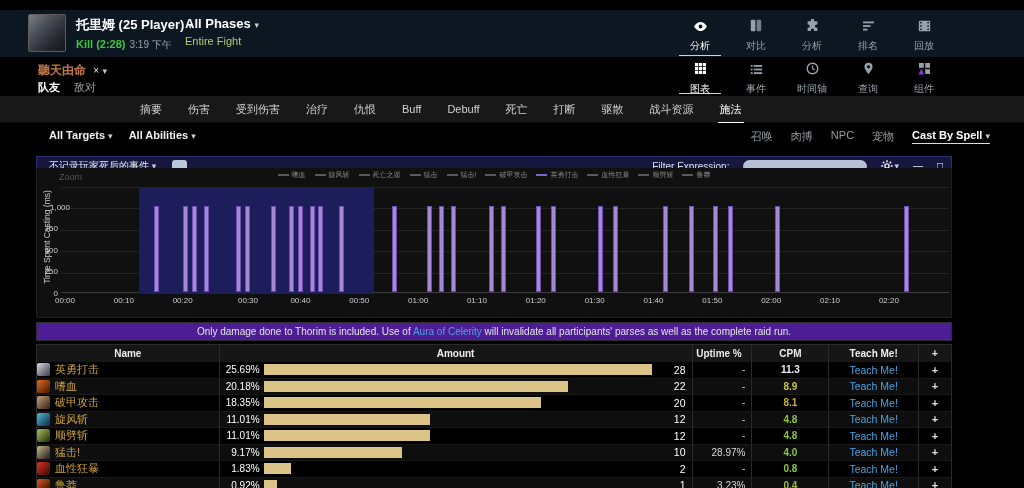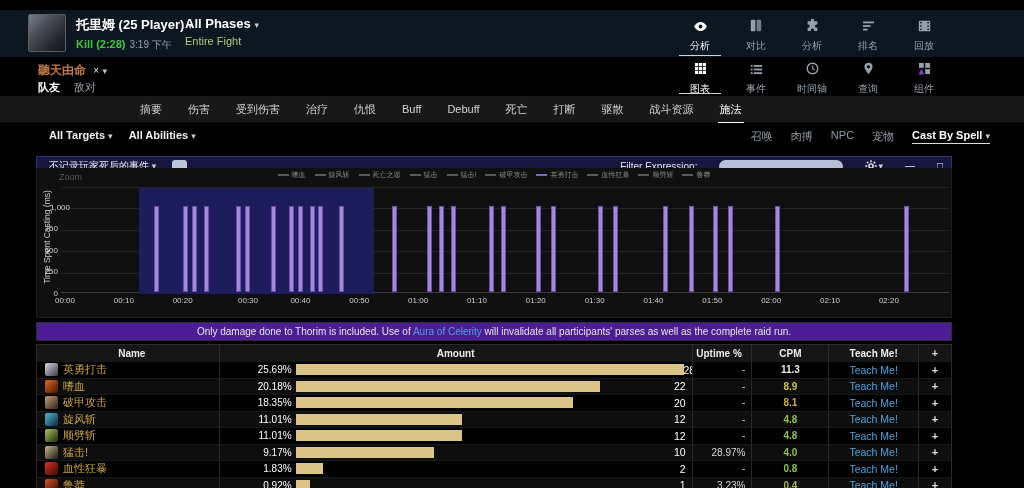--- a/index.html
+++ b/index.html
@@ -53,21 +53,21 @@
   .right-filters { position:absolute; right:34px; top:6px; display:flex; gap:18px; align-items:center; }
   .chip { font-size:11px; color:#929aa3; cursor:pointer; }
   .castby { font-size:11px; color:#fff; font-weight:bold; border-bottom:1px solid #d9dde2;
     padding-bottom:2px; cursor:pointer; white-space:nowrap; }
 
   
   .chart-header { position:absolute; left:36px; top:156px; width:916px; height:20px; background:#16163e;
     border:1px solid #31316e; display:flex; align-items:center; }
   .death-filter { font-size:10px; color:#e6e8f2; margin-left:12px; cursor:pointer; white-space:nowrap; }
   .checkbox { width:15px; height:13px; background:#bcc6da; border-radius:3px; margin-left:16px; cursor:pointer; }
-  .ch-right { margin-left:auto; display:flex; align-items:center; gap:22px; margin-right:8px; }
+  .ch-right { margin-left:auto; display:flex; align-items:center; gap:14px; margin-right:8px; }
   .fe-label { font-size:10px; color:#dfe2ec; white-space:nowrap; }
   .fe-input { width:124px; height:13px; background:#b6c0d6; border:none; border-radius:7px;
     font-size:9px; padding:0 6px; color:#222; outline:none; }
   .winctl { color:#e8eaf2; font-size:10px; cursor:pointer; line-height:10px; }
   .gear-wrap { display:flex; align-items:center; color:#eef0f6; cursor:pointer; gap:1px; }
 
   .chart-body { position:absolute; left:36px; top:168px; width:916px; height:150px; background:#101010;
     border:1px solid #1f1f1f; border-top:none; }
   .zoom-lbl { position:absolute; left:22px; top:4px; font-size:9px; color:#585858; }
   .legend { position:absolute; top:2px; left:0; right:0; display:flex; justify-content:center;
@@ -92,29 +92,29 @@
     border:1px solid #2e2e2e; text-align:center; font-size:10px; color:#e4e4e4; line-height:17px; }
   .blue-link { color:#4aa3e0; cursor:pointer; }
 
   
   .casts-table { position:absolute; left:36px; top:344px; width:916px; border:1px solid #2b2b2b; border-bottom:none; }
   .trow { display:flex; height:16.5px; align-items:stretch; }
   .trow.thead { height:17px; background:#161616; }
   .tcell { border-right:1px solid #2b2b2b; display:flex; align-items:center; overflow:hidden; }
   .tcell:last-child { border-right:none; }
   .thead .tcell { justify-content:center; font-size:10px; font-weight:bold; color:#ececec; }
-  .c-name  { width:183px; padding-left:8px; gap:5px; }
+  .c-name  { width:183px; padding-left:0; gap:5px; }
   .c-amt   { width:474px; }
   .c-up    { width:60px;  justify-content:flex-end; padding-right:6px; font-size:10px; color:#d8d8d8; }
   .c-cpm   { width:77px;  justify-content:center; font-size:10px; font-weight:bold; }
   .c-teach { width:90px;  justify-content:center; font-size:10.5px; }
   .c-plus  { width:32px;  justify-content:center; font-size:11px; color:#e0e0e0; font-weight:bold; cursor:pointer; }
   .ability-icon { width:13px; height:13px; border-radius:2px; flex:none; }
   .ability-link { font-size:11px; color:#d0a53f; cursor:pointer; white-space:nowrap; }
-  .pct { width:40px; text-align:right; font-size:10px; color:#fff; flex:none;margin-left:32px; }
+  .pct { width:40px; text-align:right; font-size:10px; color:#fff; flex:none; }
   .amt-bar { height:11px; background:#dcc488; margin-left:4px; flex:none; }
   .count { margin-left:auto; padding-right:6px; font-size:10.5px; color:#fff; }
   .teach-link { color:#4aa3e0; cursor:pointer; }
 </style>
 </head>
 <body>
 
 <div class="app">
 
   <header class="topbar">

